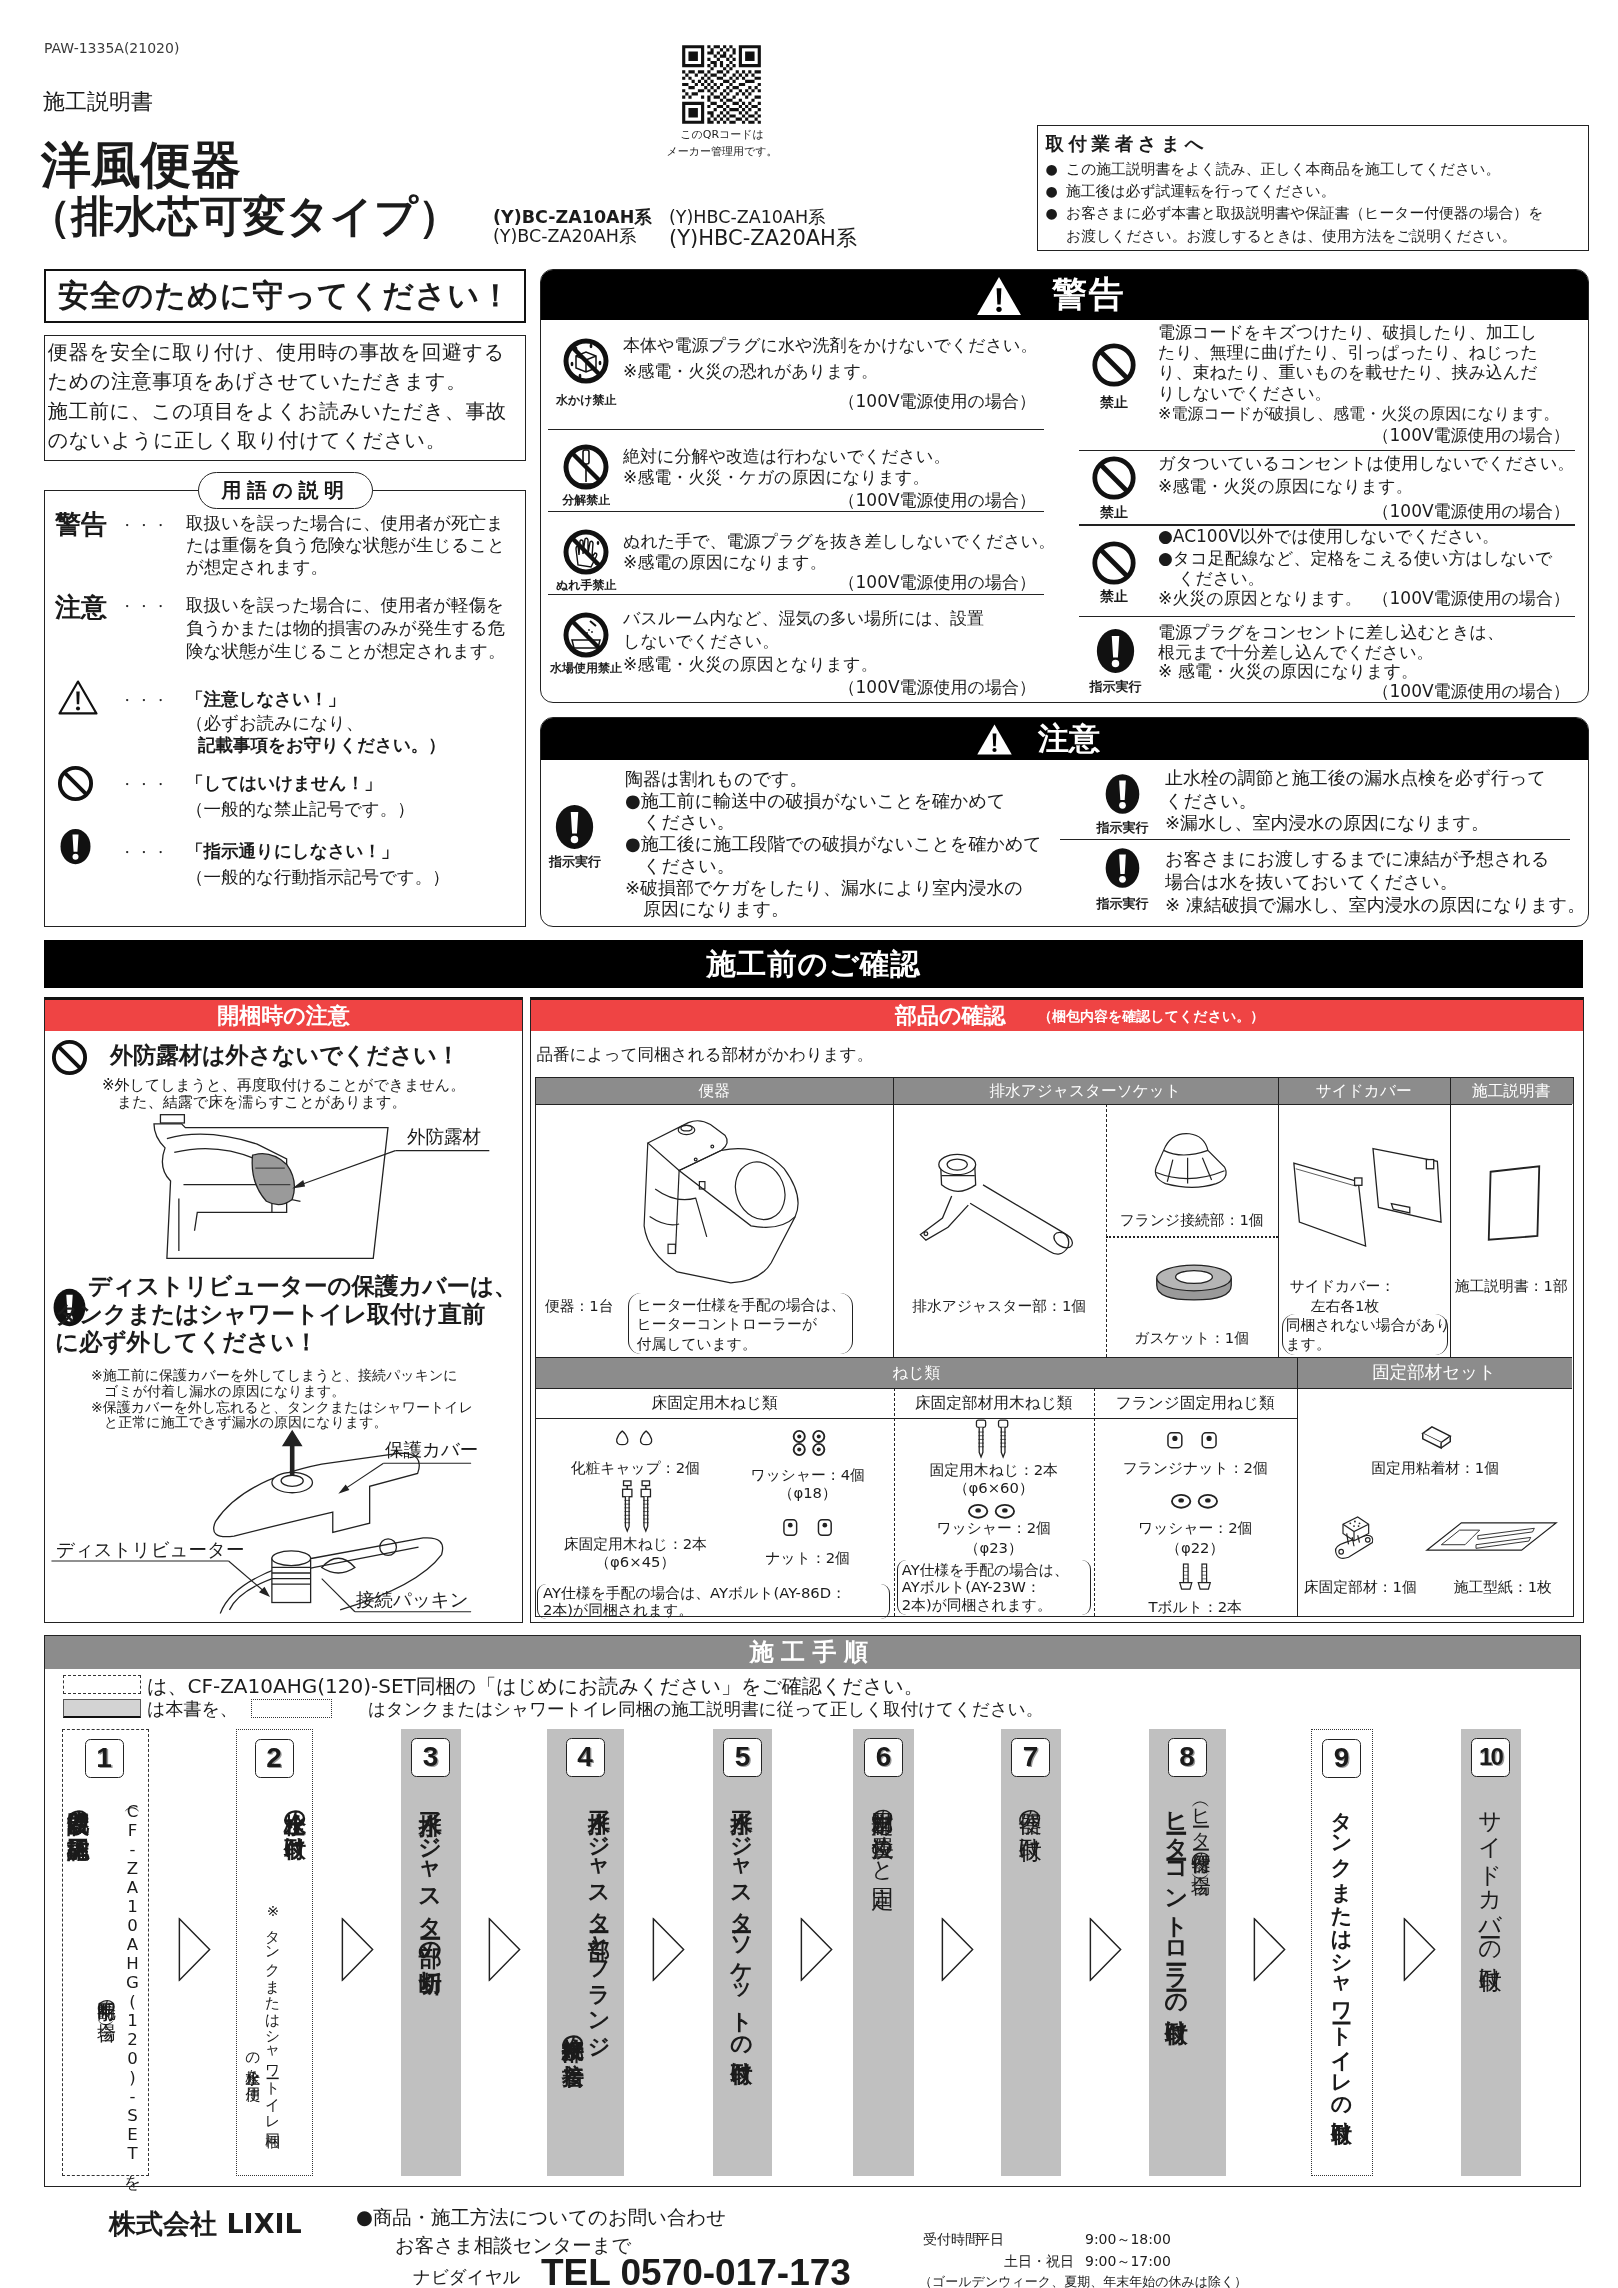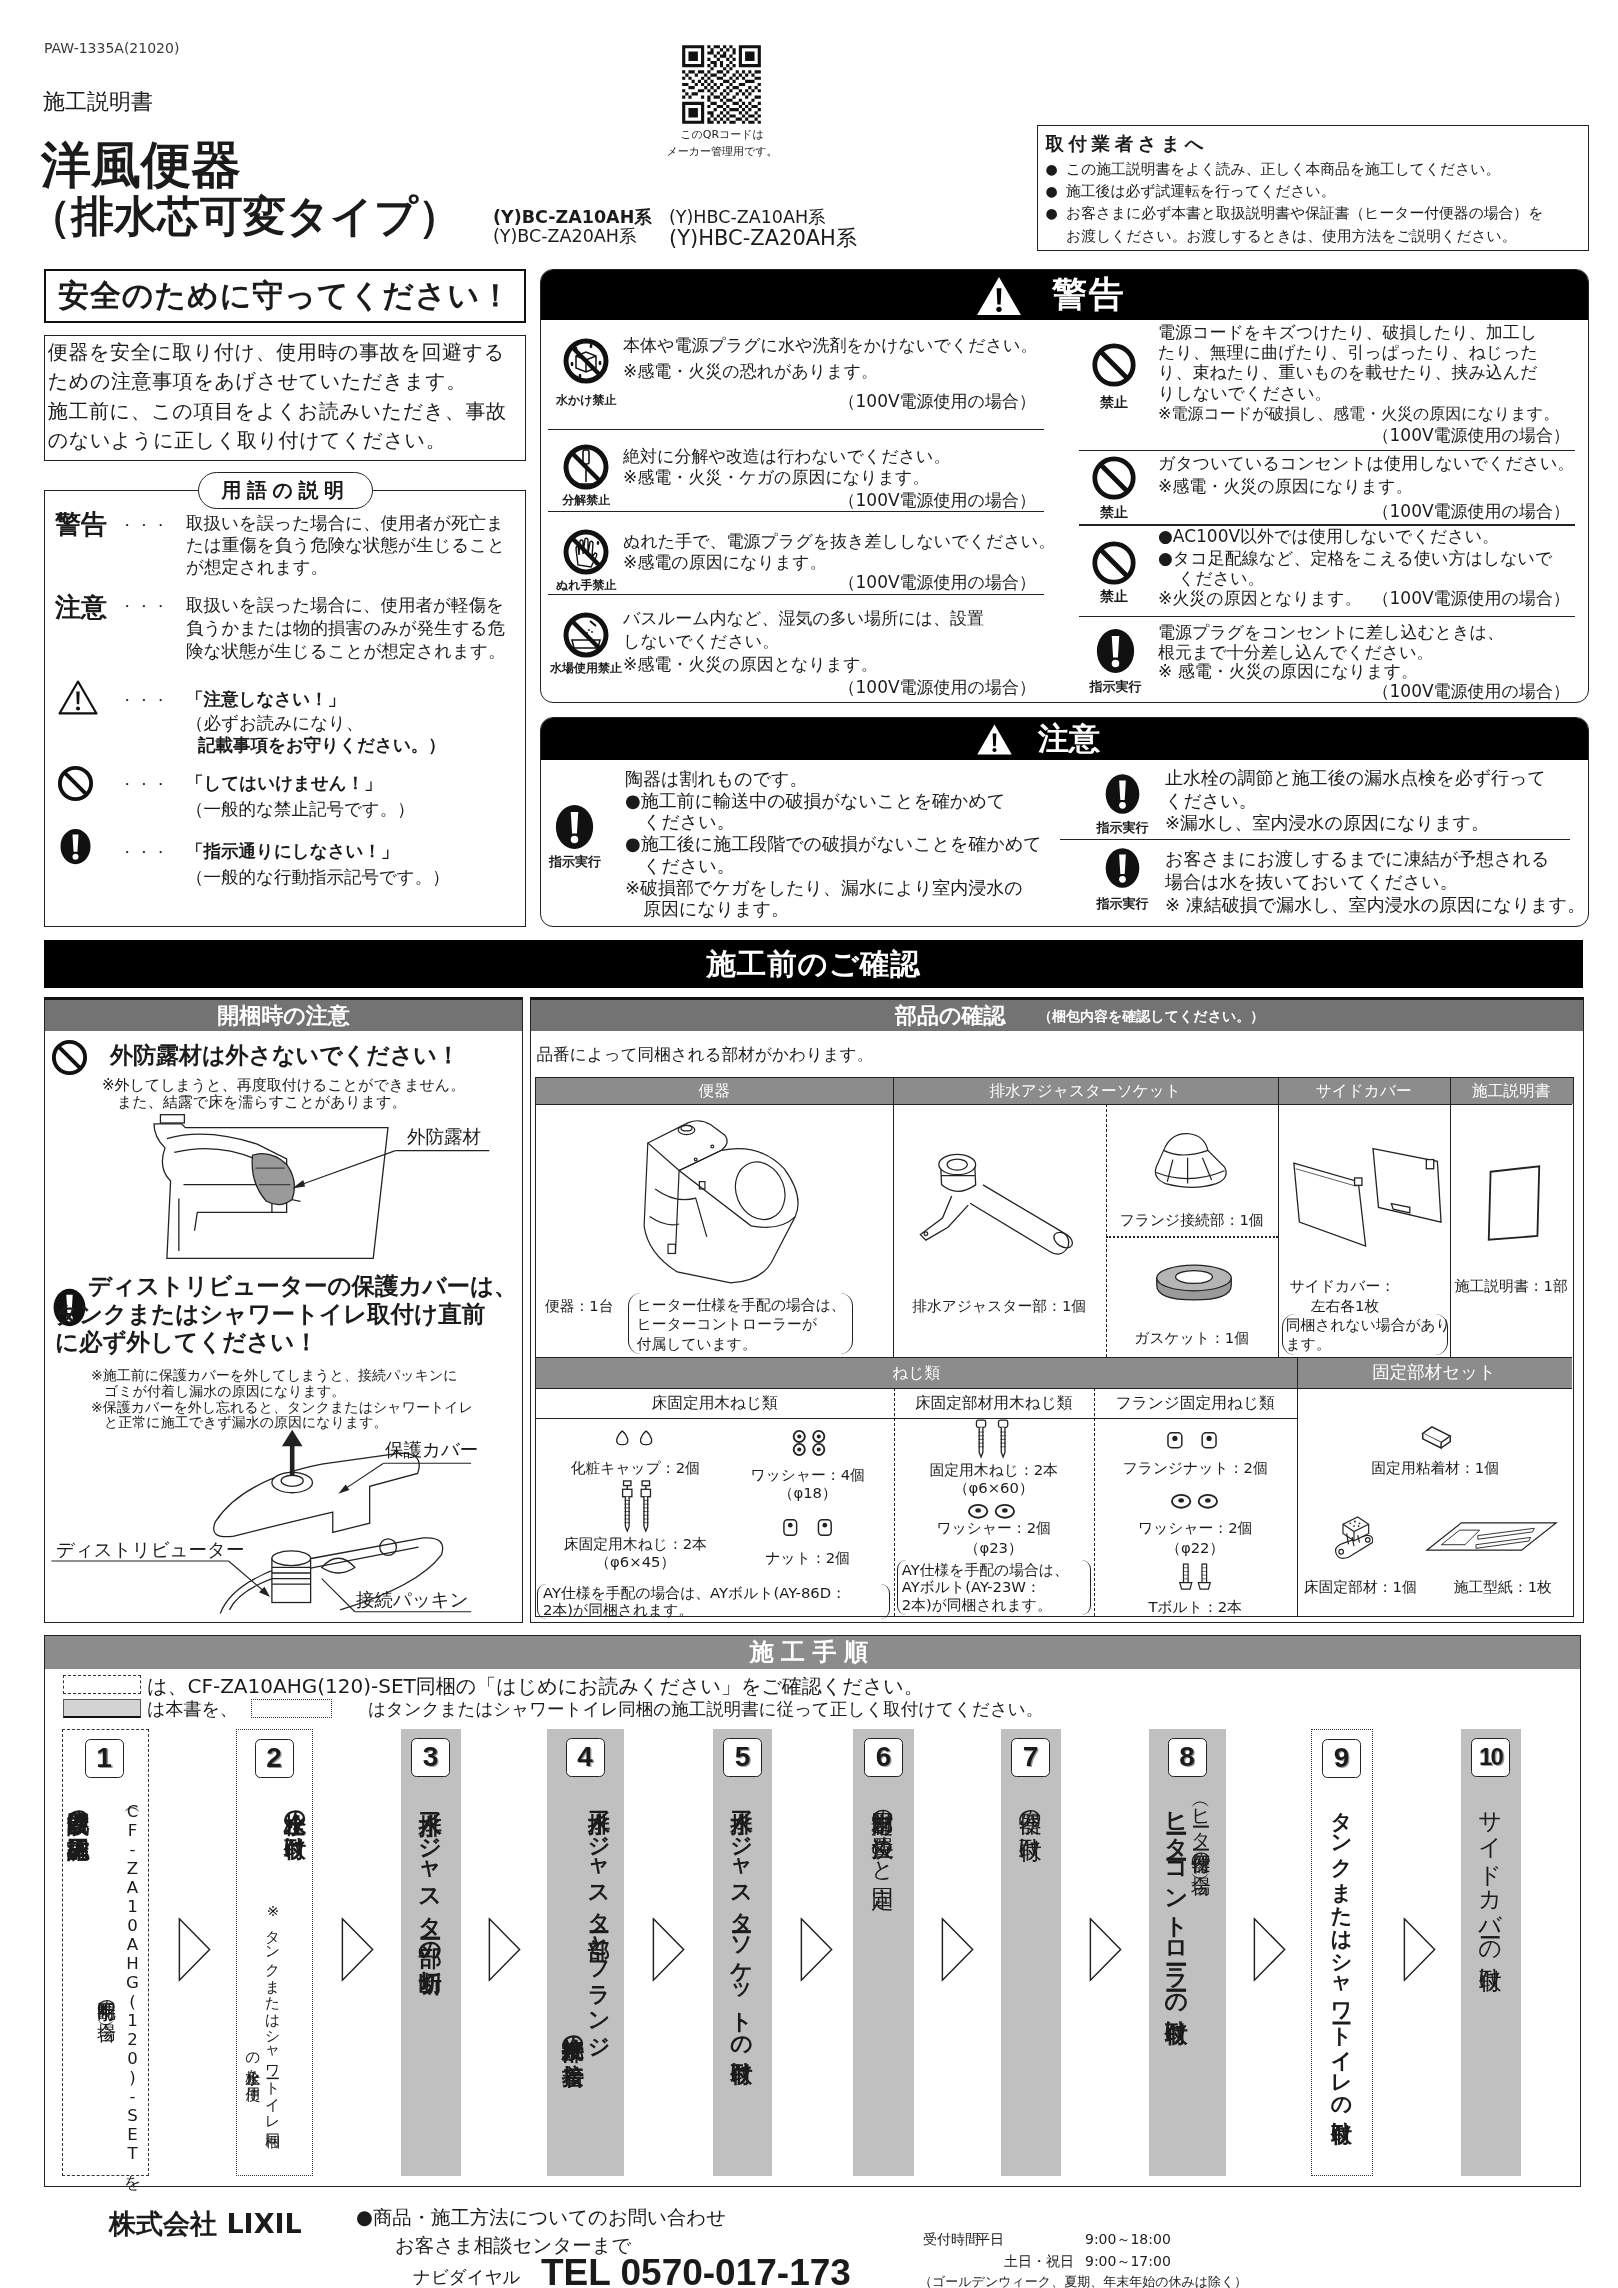--- a/index.html
+++ b/index.html
@@ -14,21 +14,21 @@
 .bx{position:absolute;border:1.4px solid #222;background:#fff;}
 .hr{position:absolute;height:0;border-top:1.4px solid #222;}
 .vt{position:absolute;writing-mode:vertical-rl;white-space:nowrap;line-height:1.05;}
 .panel-round{position:absolute;border:1.8px solid #222;border-radius:13px;overflow:hidden;background:#fff;}
 .hdr-black{position:absolute;left:0;top:0;width:100%;background:#000;}
 .wl{font-size:17px;}
 .lbl{font-size:12px;font-weight:bold;text-align:center;}
 .cl{font-size:18px;}
 .gl{font-size:17.5px;}
 .sq-panel{position:absolute;border:1.8px solid #222;border-top:3.7px solid #111;background:#fff;}
-.gray-hdr{position:absolute;left:0;top:0;width:100%;height:31px;background:#737373;color:#fff;}
+.gray-hdr{position:absolute;left:0;top:0;width:100%;height:31px;background:#ef4444;color:#fff;}
 .cap{font-size:14.8px;}
 .th{position:absolute;background:#8c8c8c;color:#fff;font-size:15.7px;text-align:center;line-height:26px;}
 .vl{position:absolute;width:0;border-left:1.4px solid #222;}
 .vd{position:absolute;width:0;border-left:1.4px dashed #222;}
 .vdd{position:absolute;width:0;border-left:1.8px dashed #222;}
 .brk{position:absolute;border-left:1.4px solid #222;border-right:1.4px solid #222;border-radius:13px;}
 .step{position:absolute;}
 .step-this{background:#c0c0c0;}
 .step-other{border:1.8px dashed #333;background:#fff;}
 .step-tank{border:1.4px dotted #333;background:#fff;}

